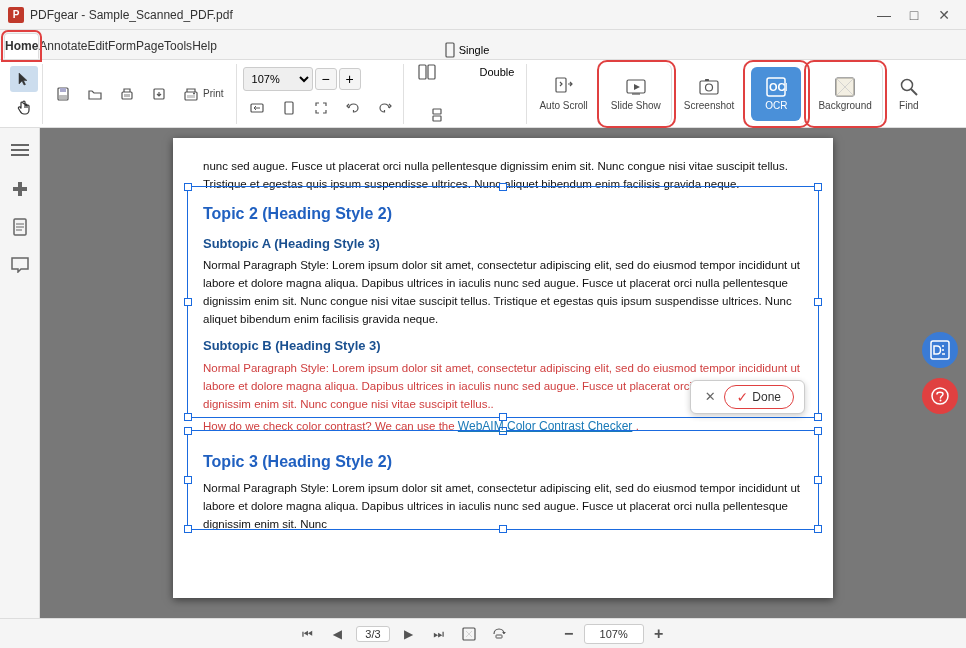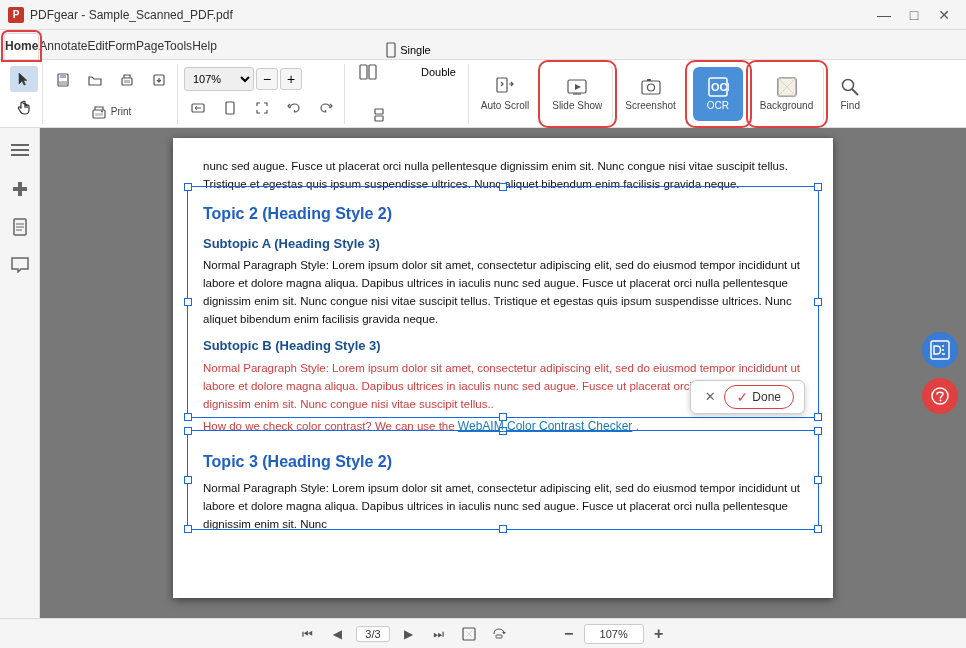--- a/index.html
+++ b/index.html
@@ -350,21 +350,21 @@
             <path d="M7 2 C7 1.4 7.4 1 8 1 C8.6 1 9 1.4 9 2 L9 8 M9 5 C9 4.4 9.4 4 10 4 C10.6 4 11 4.4 11 5 L11 8 M11 6 C11 5.4 11.4 5 12 5 C12.6 5 13 5.4 13 6 L13 10 C13 12 11.5 14 9.5 14 L8 14 C6 14 5 13 4 11 L2.5 8.5 C2.2 7.9 2.4 7.2 3 7 C3.6 6.8 4.2 7 4.5 7.5 L5 8.5 L5 3 C5 2.4 5.4 2 6 2 C6.6 2 7 2.4 7 3 Z" fill="none" stroke="#333" stroke-width="1.2"></path>
           </svg>
       </div>
     </div>
   </div>
 
   <div class="toolbar-group">
     <div style="display:flex;flex-direction:column;gap:2px;align-items:center;">
       <div style="display:flex;gap:4px;align-items:center;">
 
-        <div style="display:flex;flex-direction:column;align-items:center;gap:10px;">
+        <div style="display:flex;flex-direction:row;align-items:center;gap:2px;">
           <div style="display:flex;gap:4px;">
             <div class="small-tool-btn" title="Save">
               <svg width="14" height="14" viewBox="0 0 14 14">
                   <rect x="2" y="1" width="10" height="12" rx="1" fill="none" stroke="#555" stroke-width="1.2"></rect>
                   <rect x="4" y="1" width="6" height="4" fill="#aac"></rect>
                   <rect x="3" y="8" width="8" height="4" rx="0.5" fill="#bbb"></rect>
                 </svg>
             </div>
             <div class="small-tool-btn" title="Open">
               <svg width="14" height="14" viewBox="0 0 14 14">

